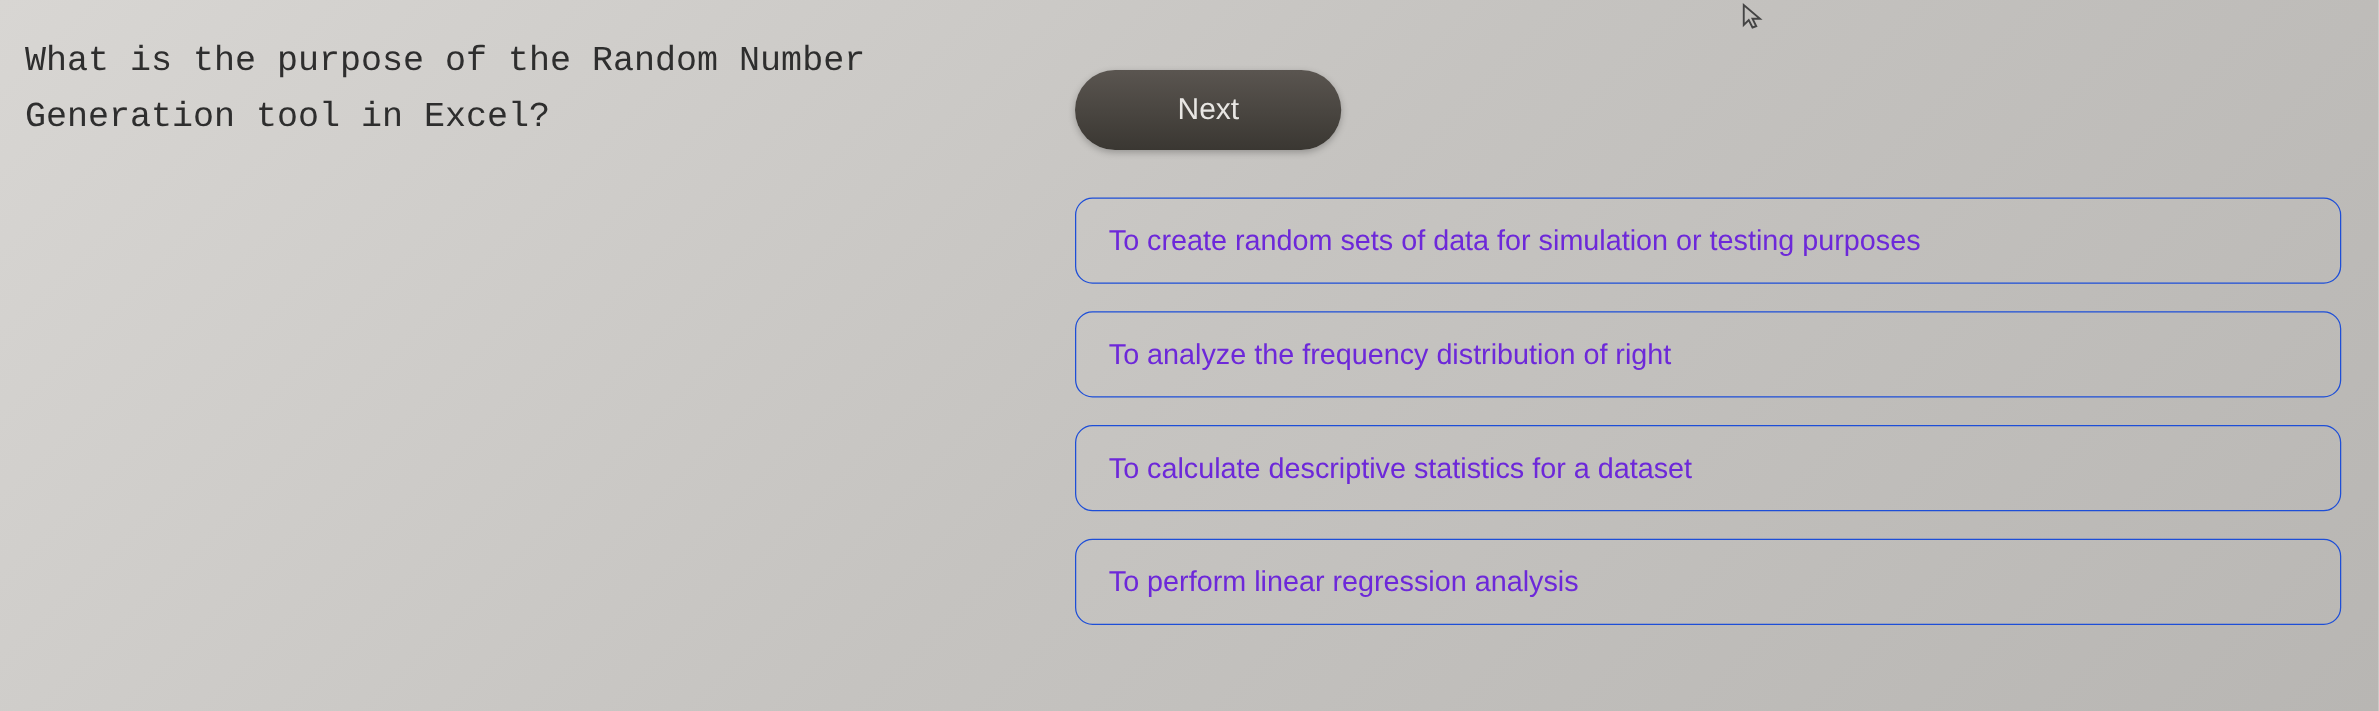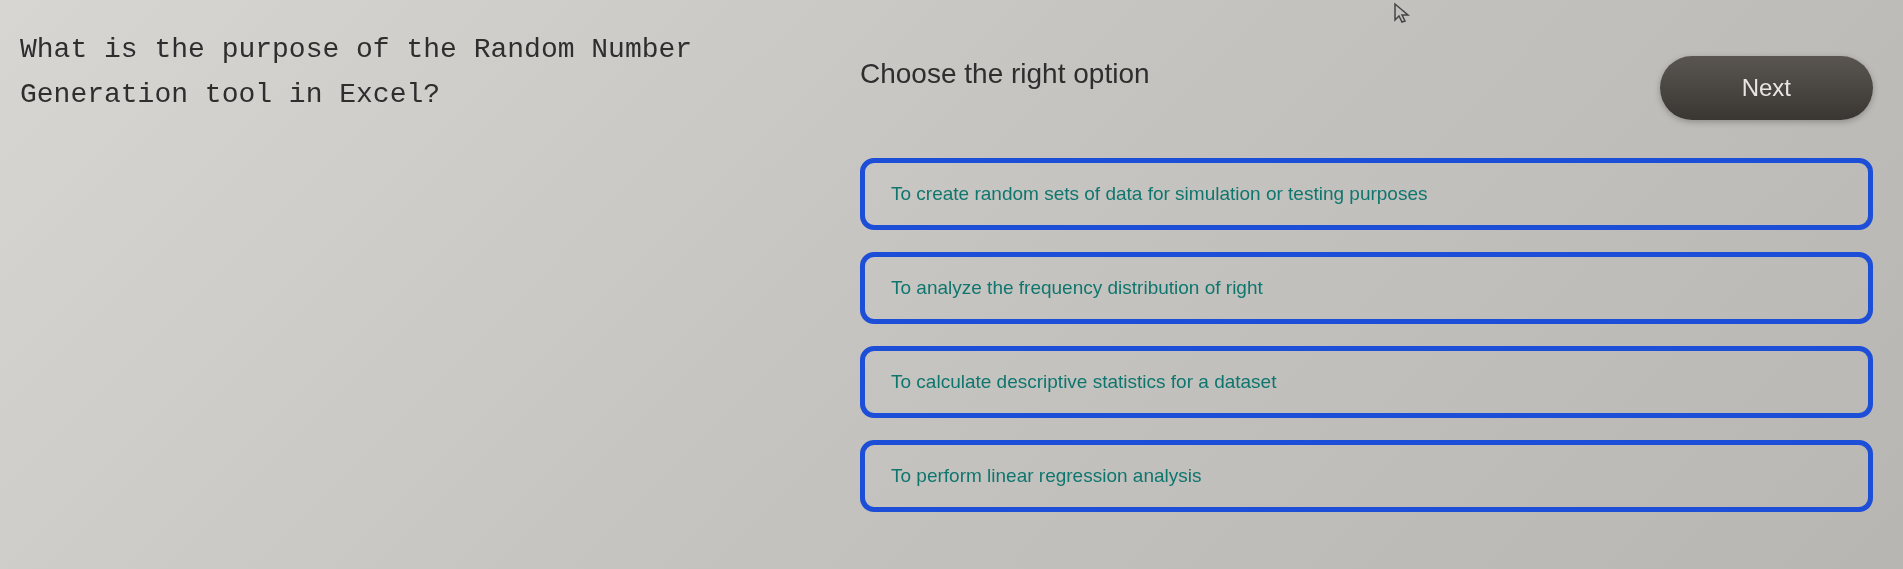--- a/index.html
+++ b/index.html
@@ -59,25 +59,25 @@
       cursor: pointer;
       box-shadow: 0 2px 6px rgba(0,0,0,0.25);
       margin-top: 28px;
     }
     .options-list {
       display: flex;
       flex-direction: column;
       gap: 22px;
     }
     .option-item {
-      border: 5px solid #1d4ed8;
+      border: 1px solid #1d4ed8;
       border-radius: 14px;
       padding: 20px 26px;
-      font-size: 19px;
-      color: #0f766e;
+      font-size: 23px;
+      color: #6d28d9;
       cursor: pointer;
       background: rgba(255,255,255,0.02);
       transition: background 0.15s;
     }
     .cursor-icon {
       position: absolute;
       top: 2px;
       right: 490px;
       width: 20px;
       height: 24px;
@@ -86,21 +86,20 @@
   </style>
 </head>
 <body>
 
 <div class="container">
   <div class="left-panel">
     <div class="question-text">What is the purpose of the Random Number Generation tool in Excel?</div>
   </div>
   <div class="right-panel">
     <div class="right-header">
-      <div class="instruction-text">Choose the right option</div>
       <button class="next-button">Next</button>
     </div>
     <div class="options-list">
       <div class="option-item">To create random sets of data for simulation or testing purposes</div>
       <div class="option-item">To analyze the frequency distribution of right</div>
       <div class="option-item">To calculate descriptive statistics for a dataset</div>
       <div class="option-item">To perform linear regression analysis</div>
     </div>
   </div>
 </div>

